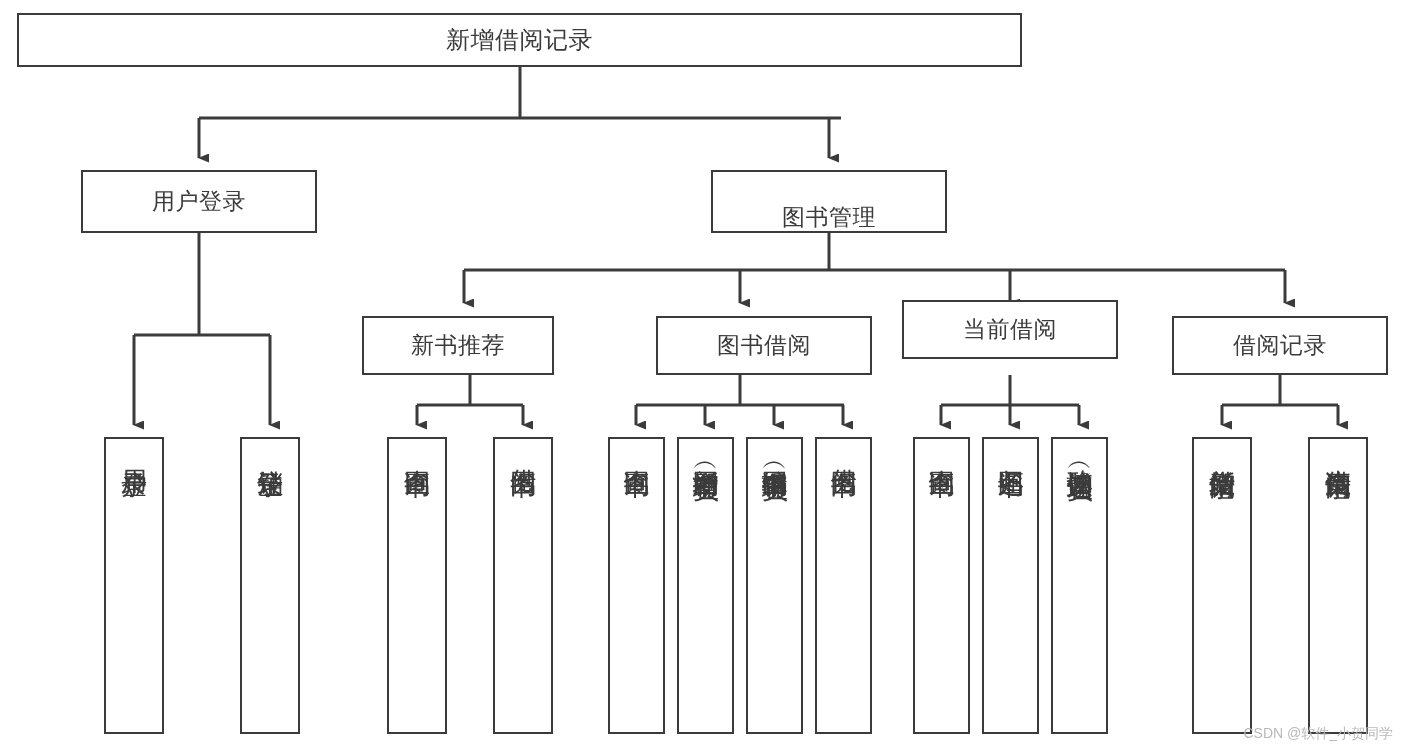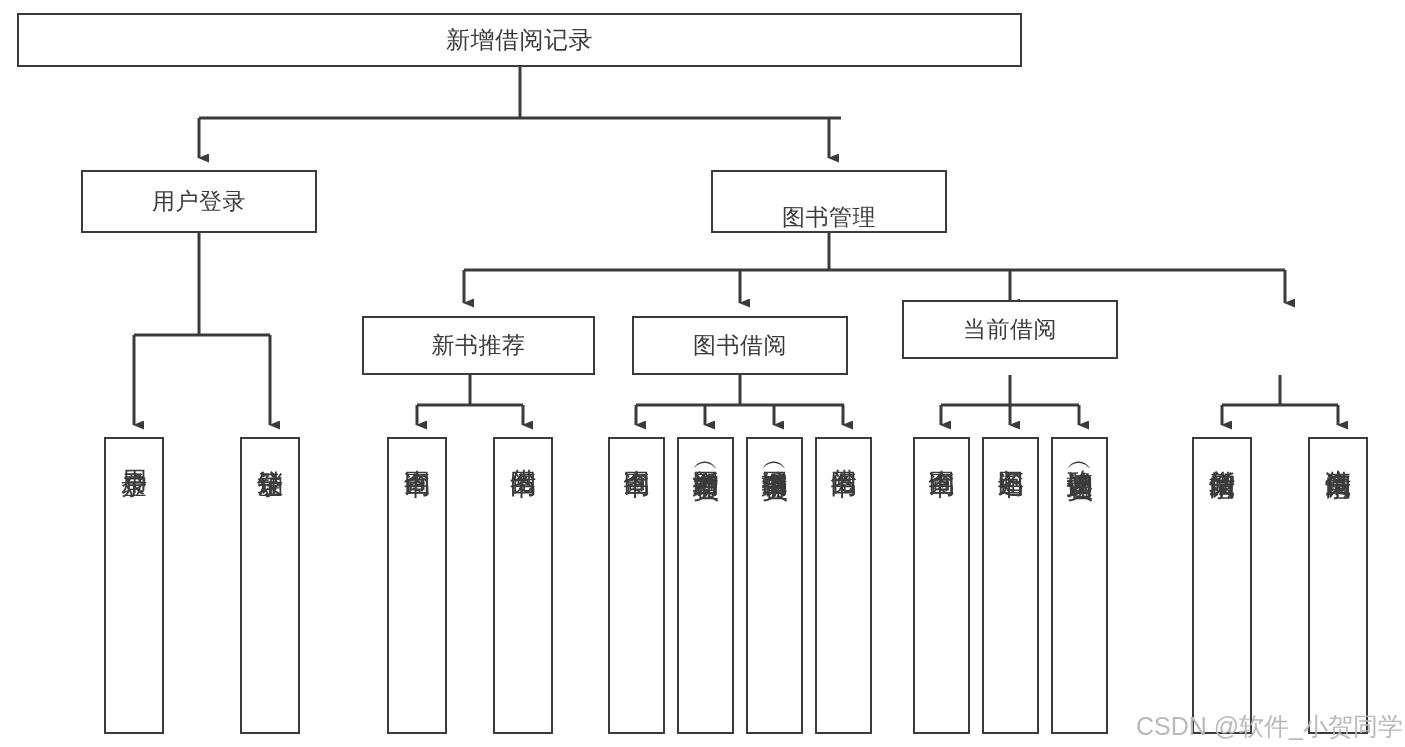--- a/index.html
+++ b/index.html
@@ -55,23 +55,23 @@
   }
   .node.leaf .label {
     writing-mode: vertical-rl;
     text-orientation: upright;
     font-size: 26px;
     line-height: 1.06;
     letter-spacing: 1px;
   }
   .watermark {
     position: absolute;
-    right: 2px;
+    right: 12px;
     bottom: 4px;
-    font-size: 25px;
+    font-size: 14px;
     color: #b9b9b9;
     white-space: nowrap;
     font-family: "Liberation Sans", "DejaVu Sans", sans-serif;
     margin-top: 12px;
   }
 </style>
 </head>
 <body>
 
 <div id="canvas">
@@ -130,29 +130,32 @@
     <span class="label">新增借阅记录</span>
   </div>
 
   <div class="node horiz" style="left:81px; top:170px; width:236px; height:63px;">
     <span class="label">用户登录</span>
   </div>
   <div class="node horiz" style="left:711px; top:170px; width:236px; height:63px;align-items:flex-end;">
     <span class="label">图书管理</span>
   </div>
 
-  <div class="node horiz" style="left:362px; top:316px; width:233px; height:59px;">
+  <div class="node horiz" style="left:362px; top:316px; width:192px; height:59px;">
     <span class="label">新书推荐</span>
   </div>
-  <div class="node horiz" style="left:632px; top:316px; width:216px; height:59px;">
+  <div class="node horiz" style="left:656px; top:316px; width:216px; height:59px;">
     <span class="label">图书借阅</span>
   </div>
   <div class="node horiz" style="left:902px; top:300px; width:216px; height:59px;">
     <span class="label">当前借阅</span>
   </div>
+  <div class="node horiz" style="left:1172px; top:316px; width:216px; height:59px;">
+    <span class="label">借阅记录</span>
+  </div>
 
   <div class="node leaf" style="left:104px; top:437px; width:60px; height:297px;">
     <span class="label">用户登录</span>
   </div>
   <div class="node leaf" style="left:240px; top:437px; width:60px; height:297px;">
     <span class="label">注销登录</span>
   </div>
 
   <div class="node leaf" style="left:387px; top:437px; width:60px; height:297px;">
     <span class="label">查询图书</span>

